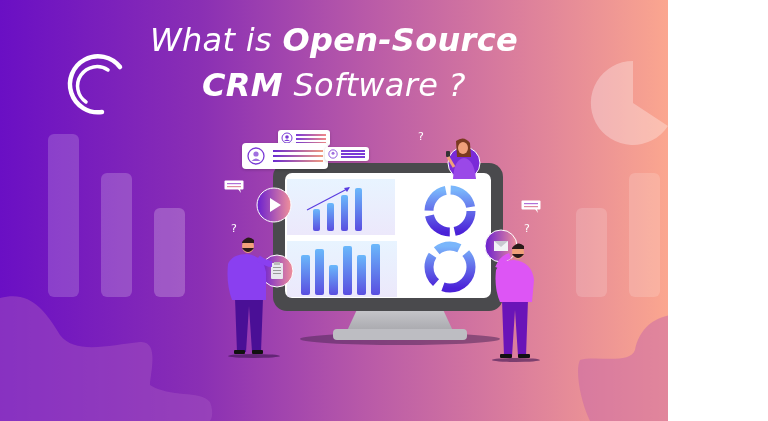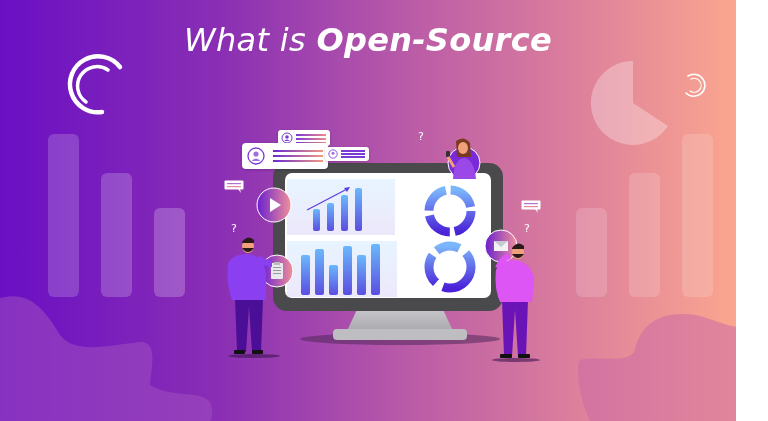--- a/index.html
+++ b/index.html
@@ -1,19 +1,19 @@
 <!DOCTYPE html>
 <html><head>
 <meta charset="utf-8">
 <style>
   * { margin:0; padding:0; box-sizing:border-box; }
   html, body { width:768px; height:421px; overflow:hidden; }
   body { font-family: "DejaVu Sans", sans-serif; }
   .banner {
-    position:relative; width:736px; height:421px; overflow:hidden;
+    position:relative; width:668px; height:421px; overflow:hidden;
     background: linear-gradient(90deg, #6a0fc4 0%, #8a2fb4 30%, #b95aa8 55%, #dc7f9c 78%, #fba68f 100%);
   }
   .title {
     position:absolute; left:0; right:0; top:18px; text-align:center;
     color:#fff; font-size:32px; line-height:45px; font-style:italic; letter-spacing:0.3px;
   }
   .title b { font-weight:bold; }
   .title .light { font-weight:normal; }
   .bgbar { position:absolute; border-radius:6px; }
   .blob { position:absolute; }
@@ -50,20 +50,21 @@
     <path d="M45 45 L45 3 A42 42 0 1 0 80 68 Z" fill="rgba(255,255,255,0.3)"></path>
   </svg>
 
   <svg class="abs" style="left:680px;top:72px" width="26" height="26" viewBox="0 0 26 26">
     <path d="M8 4 A11 11 0 1 1 6 21" fill="none" stroke="#fff" stroke-width="1.6" stroke-linecap="round"></path>
     <path d="M11 7 A7 7 0 1 1 10 19" fill="none" stroke="#fff" stroke-width="1.2" stroke-linecap="round"></path>
   </svg>
 
   <div class="title">
     <div><span class="light">What is </span><b>Open-Source</b></div>
+    <div><b>CRM</b><span class="light"> Software ?</span></div>
   </div>
 
   <div class="abs" style="left:300px;top:333px;width:200px;height:12px;border-radius:50%;background:rgba(80,40,90,0.55)"></div>
 
   <svg class="abs" style="left:325px;top:303px" width="150" height="40" viewBox="0 0 150 40">
     <defs>
       <linearGradient id="standG" x1="0" y1="0" x2="0" y2="1">
         <stop offset="0" stop-color="#cfcfd3"></stop>
           <stop offset="1" stop-color="#a9a9ae"></stop>
       </linearGradient>

